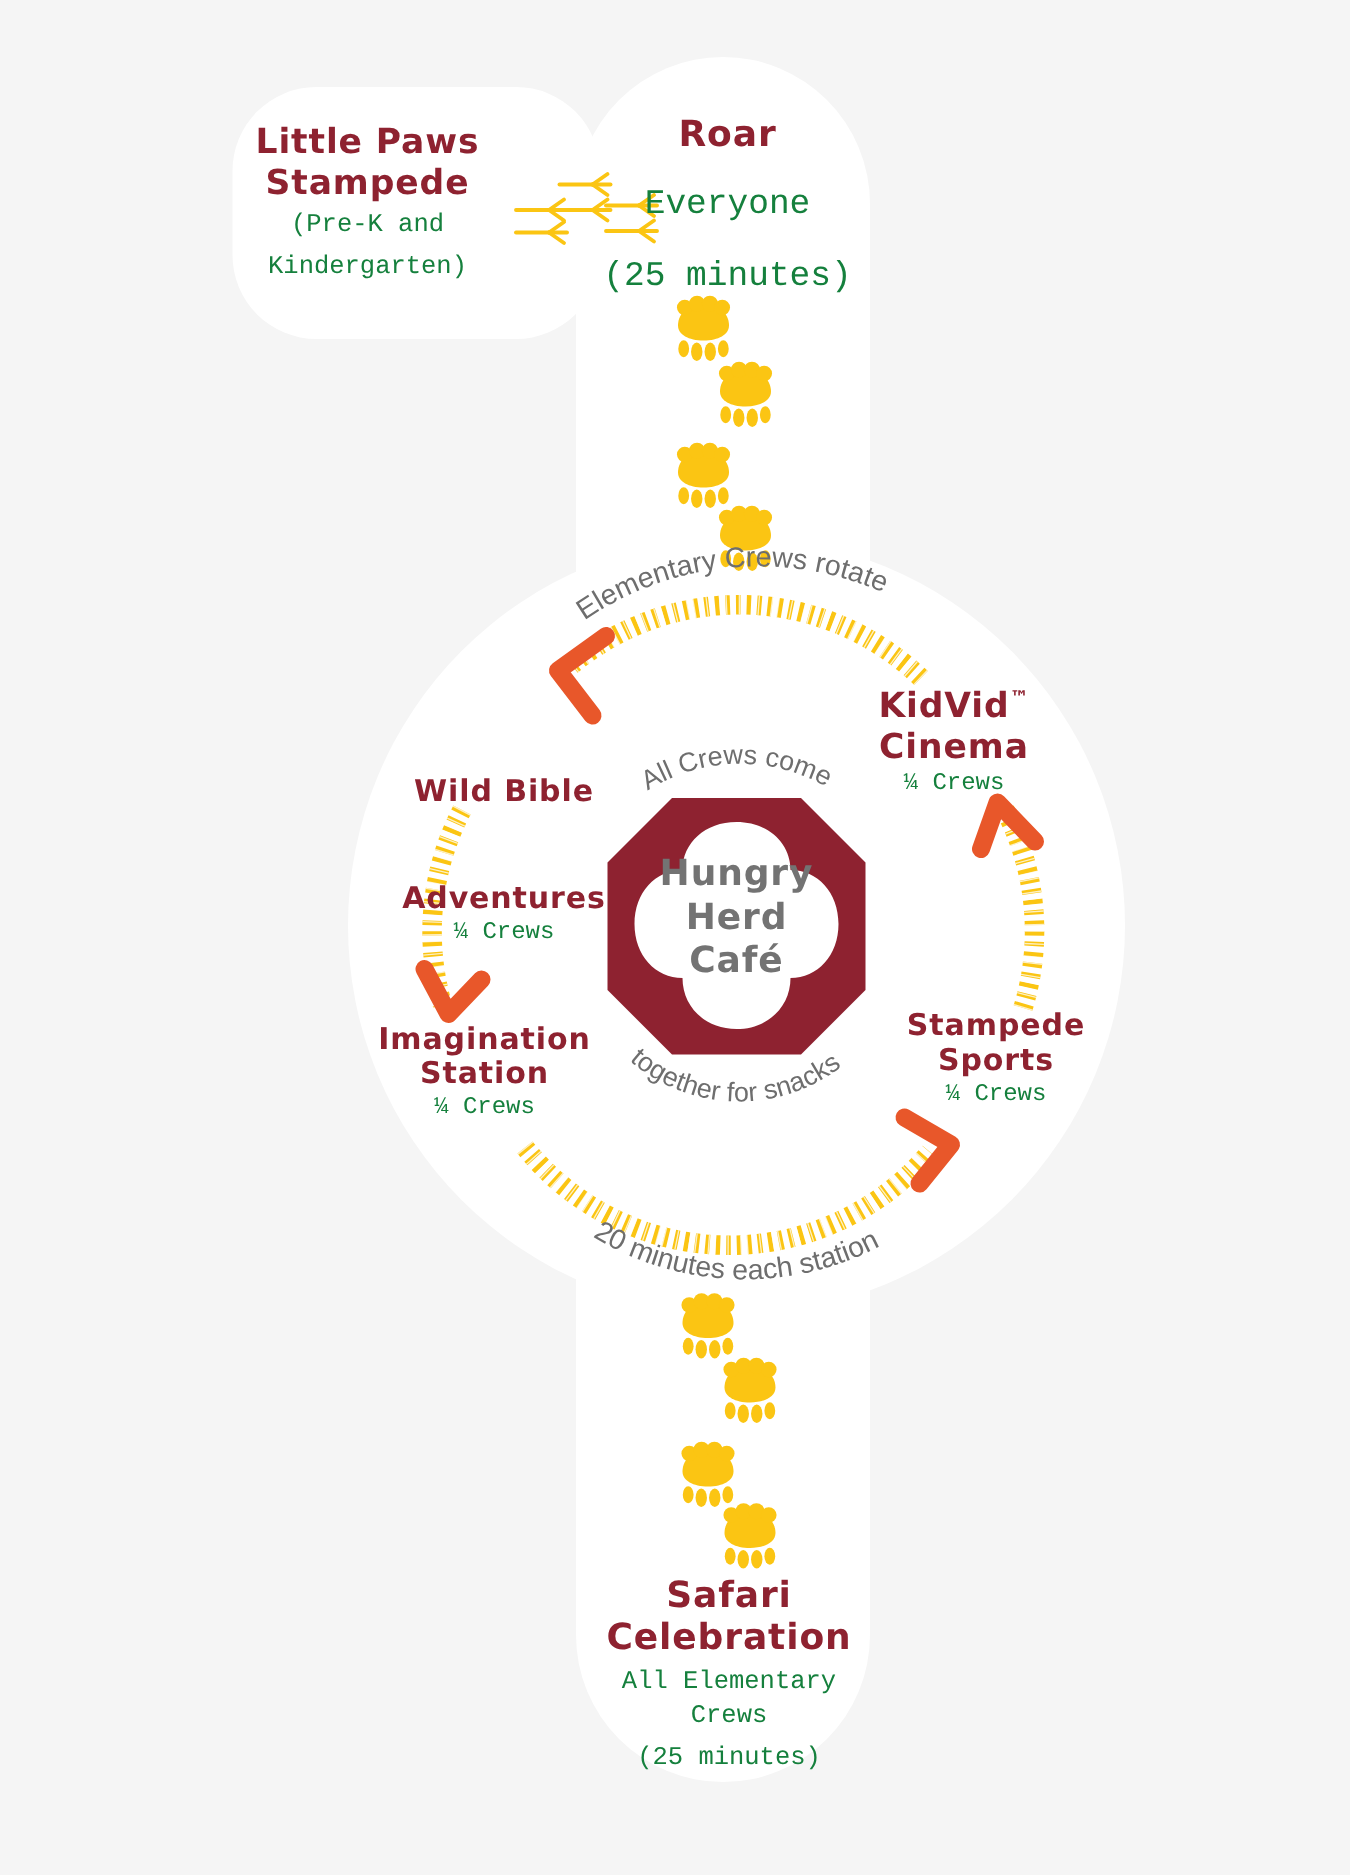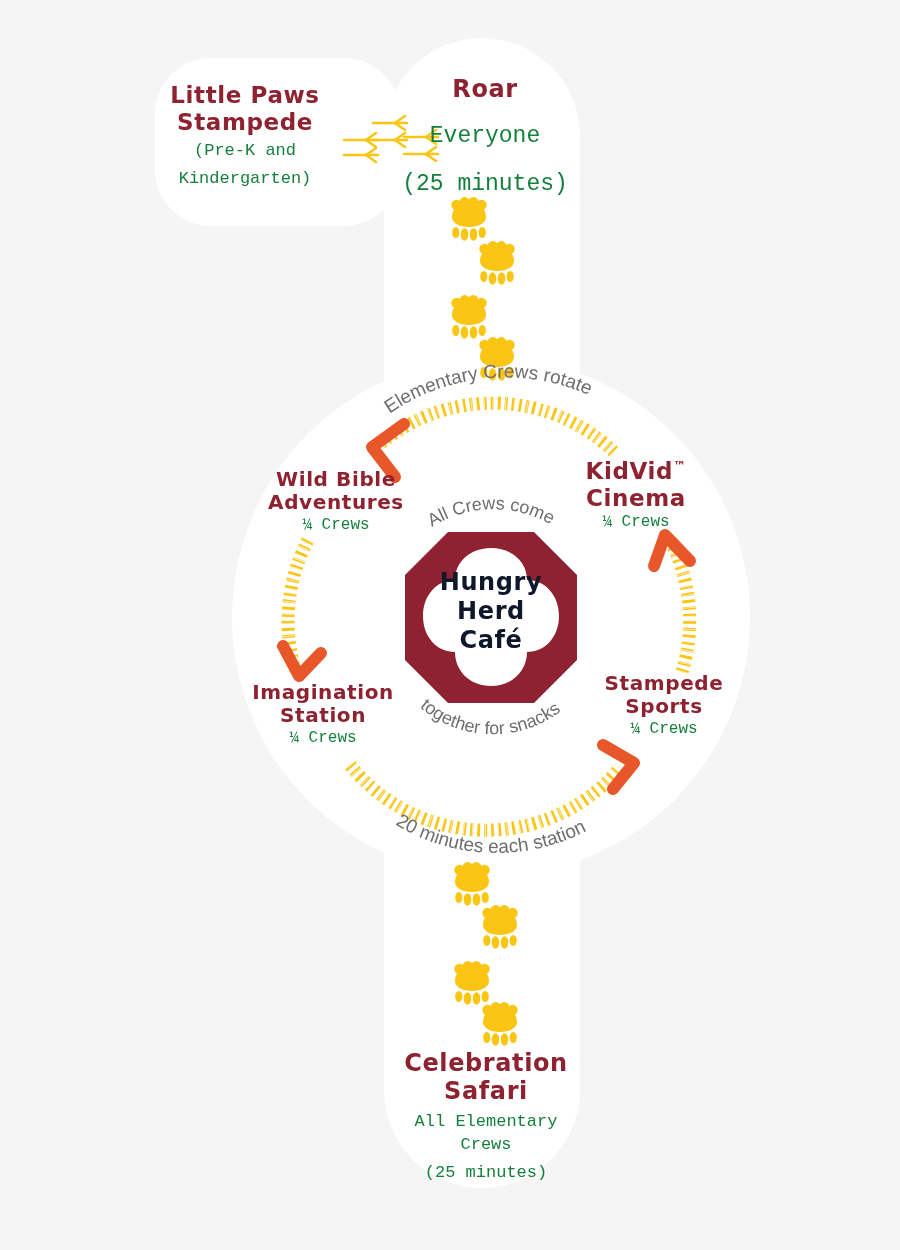--- a/index.html
+++ b/index.html
@@ -37,21 +37,21 @@
   #sing-play .title{font-size:24px;}
   #sing-play .sub{font-size:23px;margin-top:17px;line-height:1.35;}
 
   
   #safari{left:388px;top:1050px;width:196px;}
   #safari .title{font-size:24px;}
   #safari .sub{font-size:17px;margin-top:5px;line-height:1.35;}
 
   
   #wild-bible{left:252px;top:468px;width:168px;}
-  #wild-bible .title{font-size:20px;}
+  #wild-bible .title{font-size:20px;margin-top:48px;}
   #wild-bible .sub{font-size:16px;margin-top:2px;}
 
   #kidvid{left:572px;top:458px;width:128px;}
   #kidvid .title{font-size:23px;}
   #kidvid .sub{font-size:16px;margin-top:2px;}
 
   #imagination{left:240px;top:681px;width:166px;}
   #imagination .title{font-size:20px;text-align:center;}
   #imagination .sub{font-size:16px;margin-top:2px;}
 
@@ -59,21 +59,21 @@
   #stampede .title{font-size:20px;}
   #stampede .sub{font-size:16px;margin-top:2px;}
 
   .tm{font-size:0.55em;vertical-align:super;line-height:0;}
 
   
   #cafe-label{
     position:absolute;left:413px;top:568px;width:156px;
     text-align:center;line-height:1.2;
   }
-  #cafe-label .title{font-size:24px;color:#0f172a;}
+  #cafe-label .title{font-size:24px;color:#737373;}
 
   
   .curvetext{
     font-family:"Liberation Sans", sans-serif;
     font-size:19px;
     fill:#6e6e6e;
   }
   .curvetext-sm{
     font-family:"Liberation Sans", sans-serif;
     font-size:18px;
@@ -260,19 +260,19 @@
     <div class="sub">¼ Crews</div>
   </div>
 
   <div id="cafe-label">
     <div class="title">Hungry</div>
     <div class="title">Herd</div>
     <div class="title">Café</div>
   </div>
 
   <div class="tbox" id="safari">
+    <div class="title">Safari</div>
     <div class="title">Celebration</div>
-    <div class="title">Safari</div>
     <div class="sub">All Elementary Crews</div>
     <div class="sub">(25 minutes)</div>
   </div>
 
 </div>
 
 </body></html>

